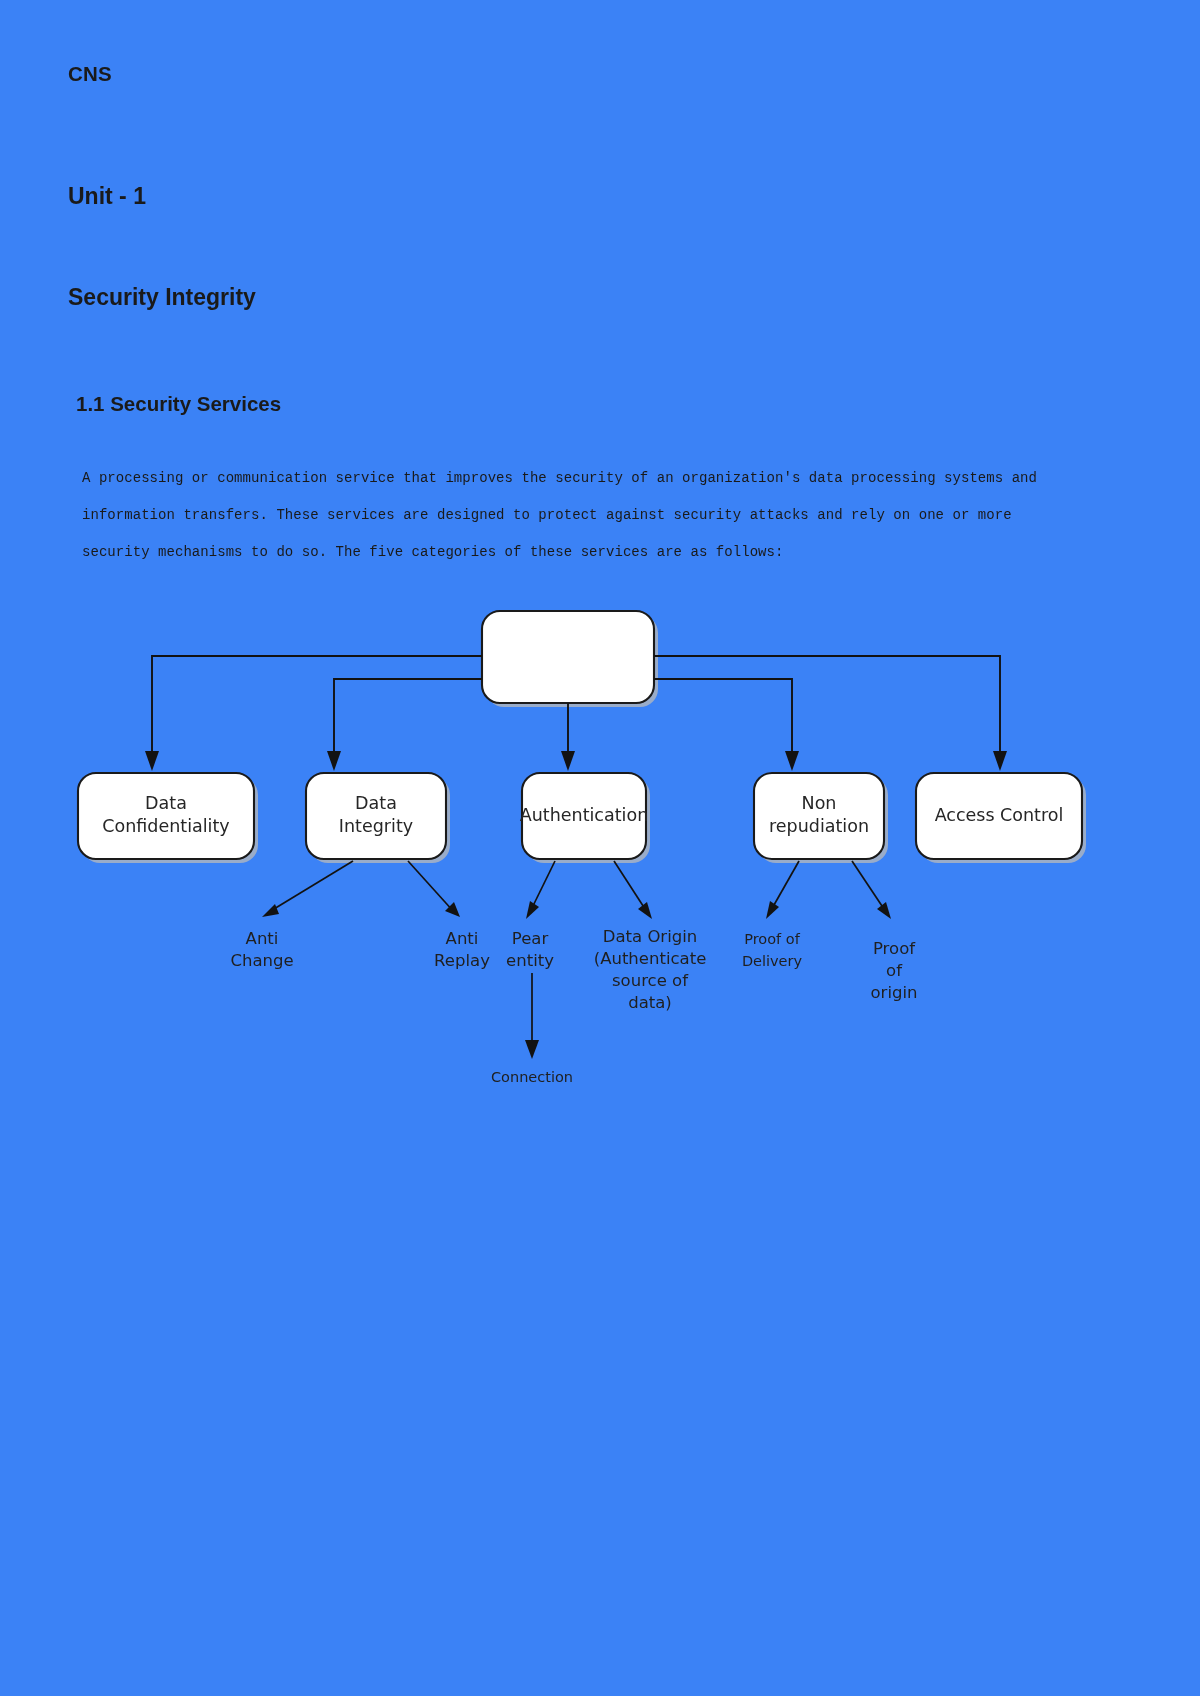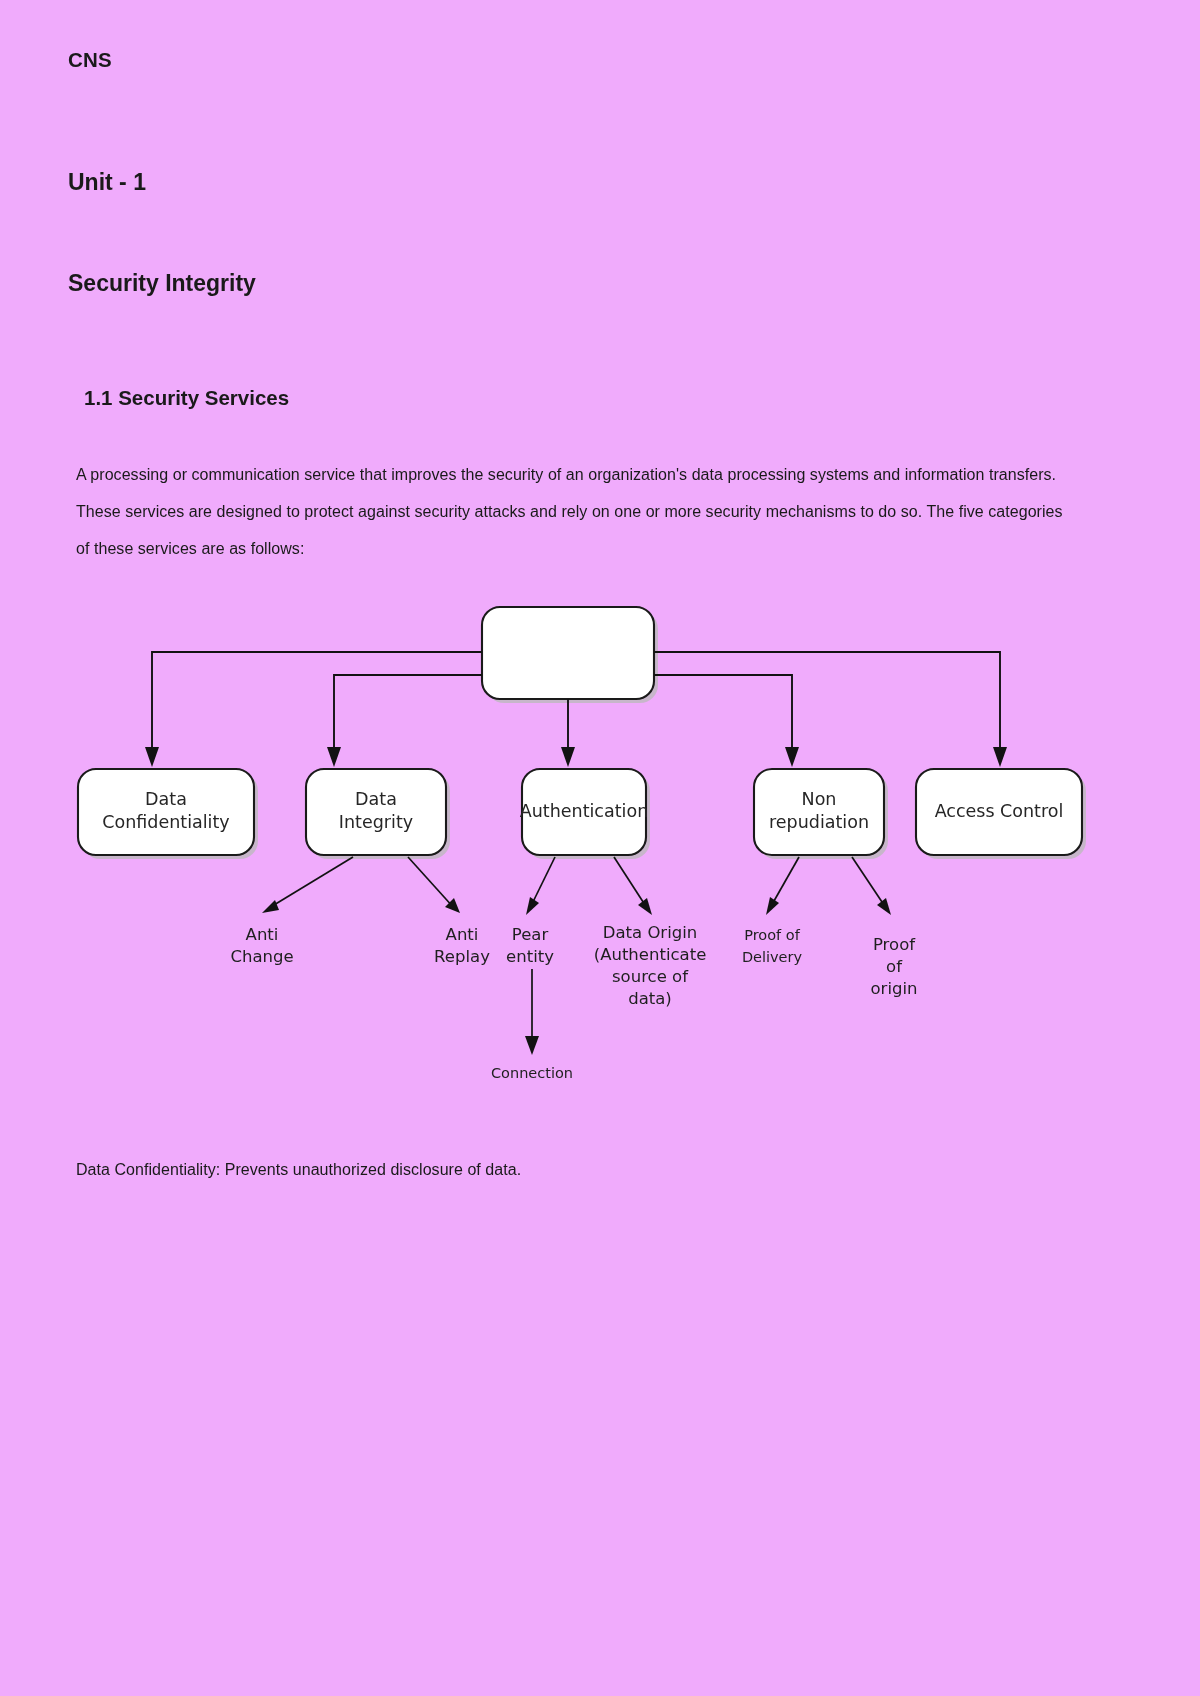--- a/index.html
+++ b/index.html
@@ -12,22 +12,22 @@
     width: 1200px;
     height: 1696px;
     position: relative;
     font-family: "Liberation Sans", sans-serif;
     color: #1a1a1a;
     overflow: hidden;
   }
   .page {
     position: absolute;
     inset: 0;
-    background: #f0abfc;
-    padding: 48px 70px 0 68px;
+    background: #3b82f6;
+    padding: 62px 70px 0 68px;
   }
 
   
   .doc-title {
     font-size: 20.5px;
     font-weight: bold;
     letter-spacing: 0.2px;
     margin: 0;
     line-height: 1.2;
   }
@@ -37,29 +37,30 @@
 
   .heading-2 {
     font-size: 23px;
     font-weight: bold;
     margin: 0;
     line-height: 1.2;
   }
   .heading-3 {
     font-size: 20.5px;
     font-weight: bold;
-    margin: 16px;
+    margin: 8px;
     line-height: 1.2;
   }
   .body-par {
-    font-size: 16px;
+    font-size: 14px;
     line-height: 37px;
-    margin: 8px;
+    margin: 14px;
     max-width: 990px;
     letter-spacing: 0.05px;
+    font-family: Liberation Mono, monospace;
   }
   .par-gap { height: 22px; }
   .par-gap-small { height: 16px; }
 
   
   .diagram-wrap {
     position: relative;
     width: 1064px;
     height: 500px;
     margin-top: 28px;
@@ -245,15 +246,14 @@
 
     </svg>
   </div>
 
   <div class="par-gap-small"></div>
 
   <div class="par-gap-small"></div>
 
   <div class="par-gap-small"></div>
 
-  <p class="body-par">Data Confidentiality: Prevents unauthorized disclosure of data.</p>
 
 </div>
 
 </body></html>

